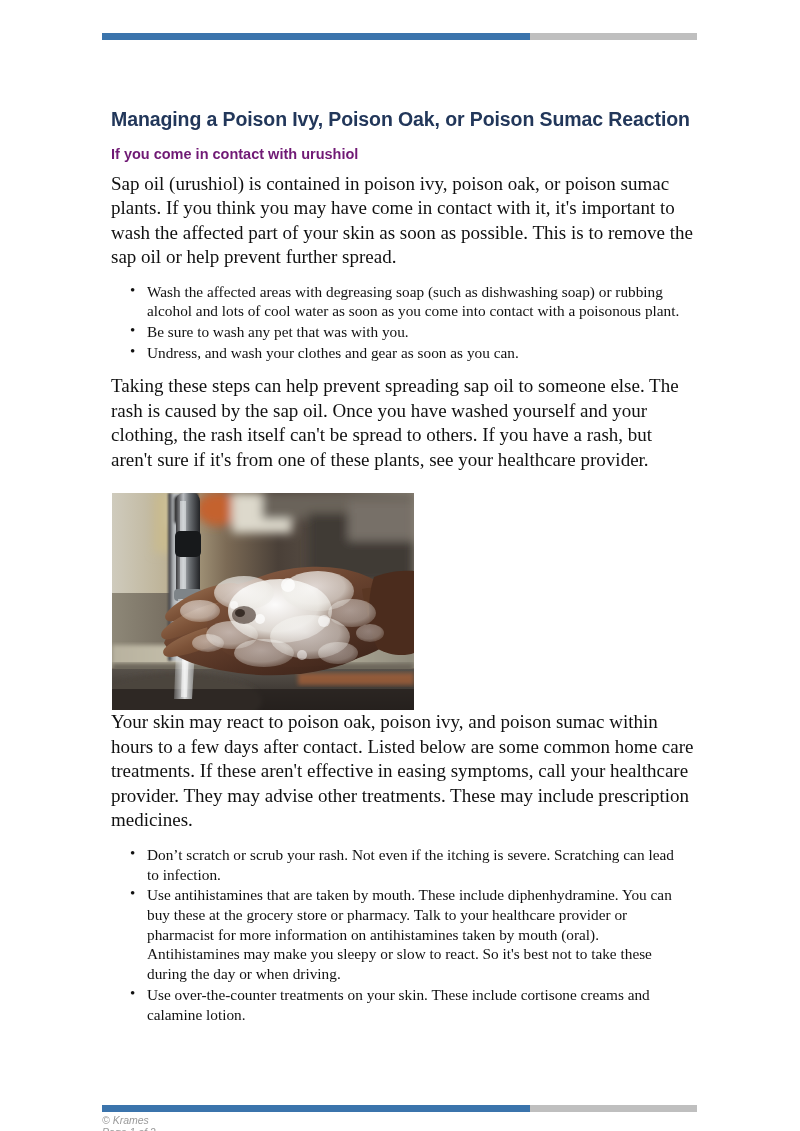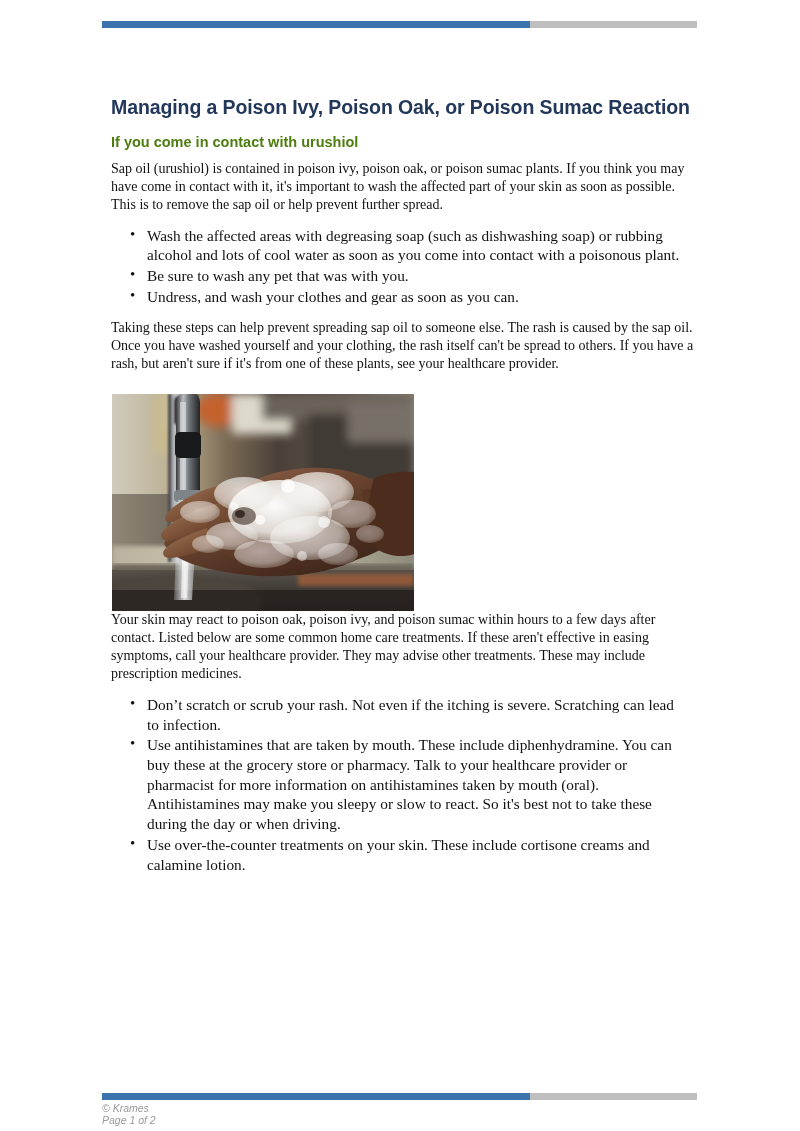--- a/index.html
+++ b/index.html
@@ -10,21 +10,21 @@
   body {
     width: 800px;
     height: 1131px;
     position: relative;
     font-family: "Liberation Serif", "DejaVu Serif", serif;
     overflow: hidden;
   }
 
   .page {
     position: absolute;
-    left: 0; top: 4px;
+    left: 0; top: 16px;
     width: 800px;
     height: 1070px;
     background: #ffffff;
   }
 
   
   .rule {
     position: absolute;
     left: 102px;
     width: 595px;
@@ -60,28 +60,28 @@
     color: #22375A;
     letter-spacing: -0.1px;
   }
 
   h2.section-title {
     margin: 18px 0 8px 0;
     font-family: "Liberation Sans", "DejaVu Sans", sans-serif;
     font-size: 14.5px;
     font-weight: bold;
     line-height: 1.25;
-    color: #4d7c0f;
+    color: #701a75;
   }
   h2.section-title.tight { margin-top: 14px; }
   h2.section-title.spaced { margin-top: 28px; }
 
   p.body {
     margin: 0 0 2px 0;
-    font-size: 14px;
+    font-size: 19px;
     line-height: 1.29;
     color: #111111;
   }
 
   ul.bullets {
     margin: 12px 12px 12px 0;
     padding-left: 36px;
     list-style: none;
   }
   ul.bullets li {

